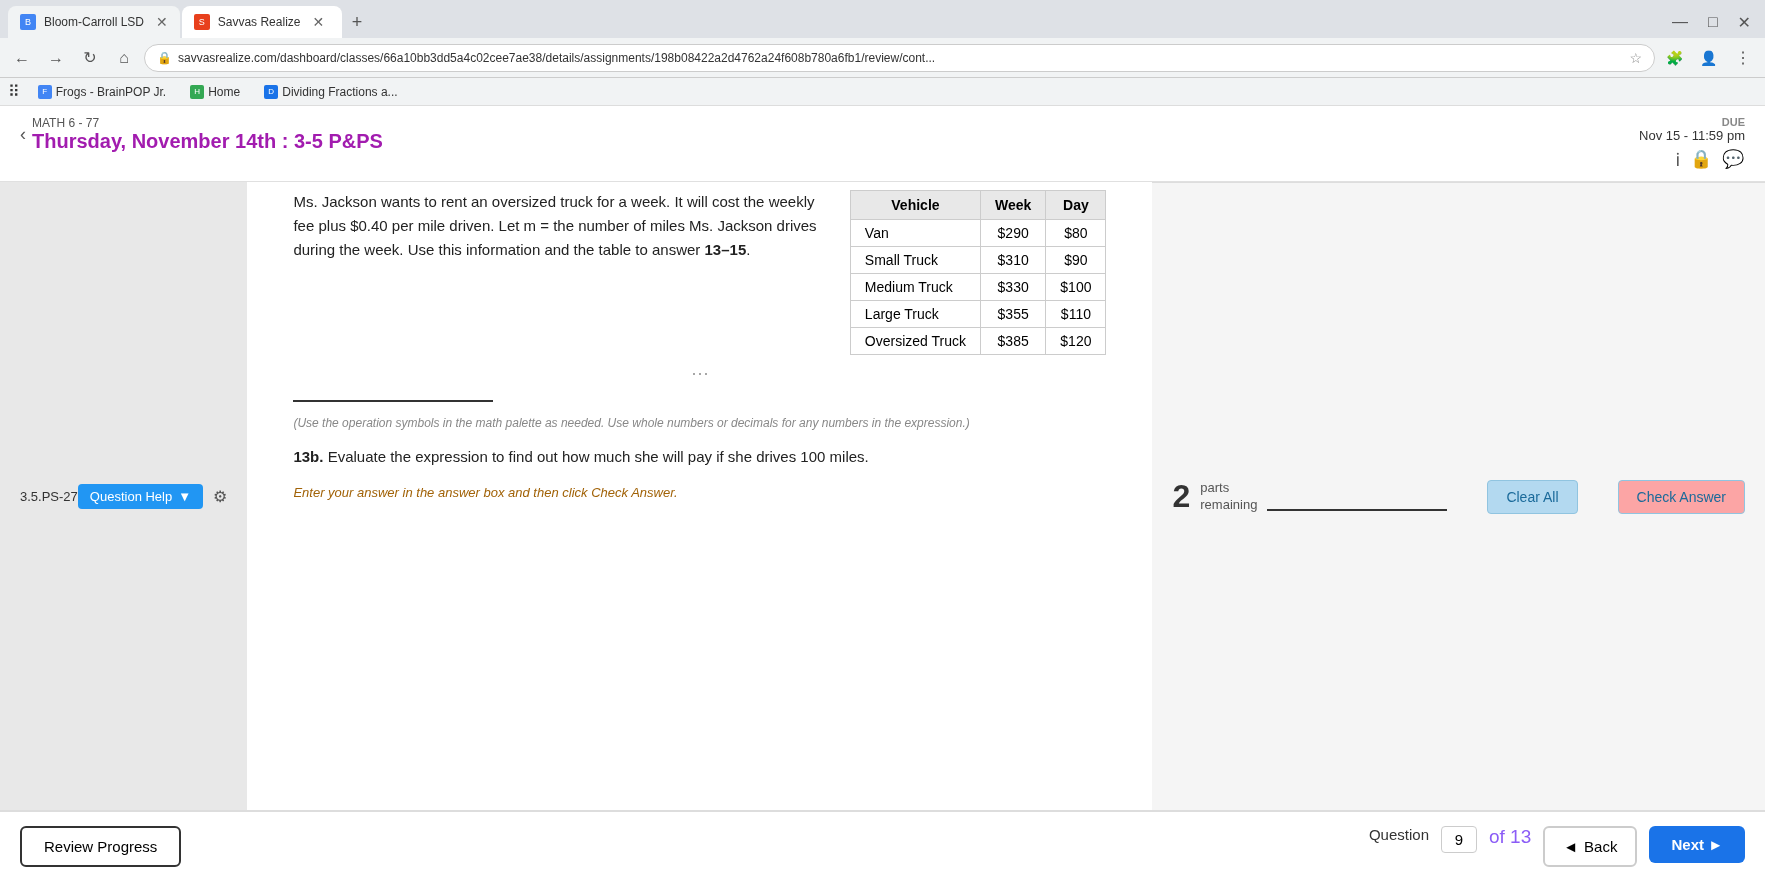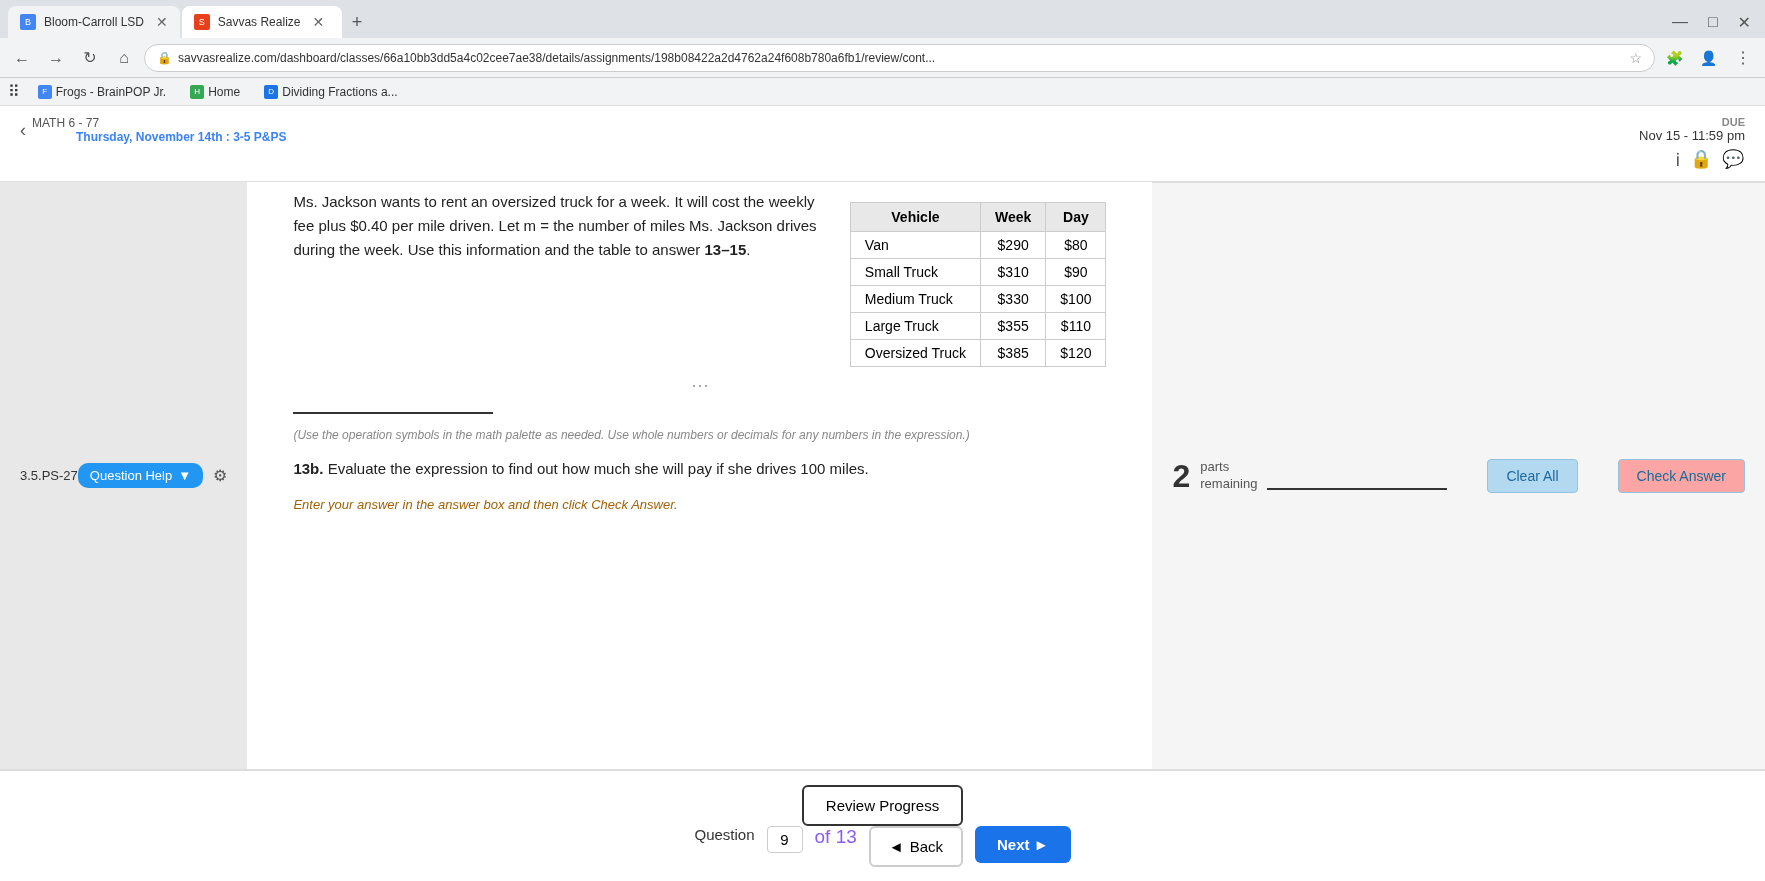--- a/index.html
+++ b/index.html
@@ -24,40 +24,40 @@
 
     
     .main-content { background: #f8f8f8; width: 100%; height: calc(881px - 38px - 40px - 28px); overflow: hidden; display: flex; flex-direction: column; }
 
     
     .assignment-header { background: #fff; padding: 10px 20px; display: flex; align-items: flex-start; justify-content: space-between; border-bottom: 1px solid #e0e0e0; }
     .breadcrumb-back { display: flex; align-items: center; gap: 6px; }
     .back-arrow { color: #555; font-size: 18px; cursor: pointer; }
     .assignment-info { }
     .class-name { font-size: 12px; color: #555; }
-    .assignment-title { font-size: 12px; font-weight: bold; color: #3b82f6; margin-left: 44px; }
+    .assignment-title { font-size: 20px; font-weight: bold; color: #a21caf; }
     .due-info { text-align: right; font-size: 12px; color: #666; }
     .due-label { font-size: 11px; color: #888; font-weight: bold; }
     .due-date { font-size: 13px; color: #333; }
     .header-icons { display: flex; align-items: center; gap: 10px; margin-top: 4px; justify-content: flex-end; }
     .header-icon { font-size: 18px; color: #555; cursor: pointer; }
 
     
     .question-area { background: #fff; flex: 1; display: flex; overflow: hidden; gap: 16px; }
     .question-id-bar { background: #e8e8e8; padding: 6px 20px; font-size: 13px; color: #333; display: flex; justify-content: space-between; align-items: center; }
-    .question-help-btn { background: #2196f3; color: white; border: none; border-radius: 10px; padding: 5px 12px; font-size: 13px; cursor: pointer; display: flex; align-items: center; gap: 6px; }
+    .question-help-btn { background: #2196f3; color: white; border: none; border-radius: 4px; padding: 5px 12px; font-size: 13px; cursor: pointer; display: flex; align-items: center; gap: 6px; }
     .gear-icon { font-size: 16px; color: #555; cursor: pointer; }
 
     .question-body { padding: 8px 30px; flex: 1; overflow-y: auto; }
     .problem-text { font-size: 15px; color: #222; line-height: 1.6; max-width: 860px; }
     .problem-text-with-table { display: flex; align-items: flex-start; gap: 20px; }
     .problem-text-content { flex: 1; }
 
     
-    .vehicle-table { border-collapse: collapse; font-size: 14px; margin-top: 12px; }
+    .vehicle-table { border-collapse: collapse; font-size: 14px; margin-top: 0; }
     .vehicle-table th { background: #e8e8e8; border: 1px solid #ccc; padding: 6px 14px; font-weight: bold; text-align: center; }
     .vehicle-table td { border: 1px solid #ccc; padding: 5px 14px; text-align: left; background: #fff; }
     .vehicle-table td.num { text-align: center; }
 
     .divider-dots { text-align: center; margin: 10px 0; color: #999; font-size: 18px; }
     .answer-line { border-bottom: 2px solid #333; width: 200px; display: inline-block; margin-bottom: 4px; }
     .hint-text { font-size: 12px; color: #888; font-style: italic; margin: 6px 0 16px 0; }
 
     .sub-question { font-size: 15px; color: #222; margin: 10px 0 16px 0; line-height: 1.5; }
     .sub-question strong { font-weight: bold; }
@@ -68,21 +68,21 @@
     .action-bar { background: #f5f5f5; border-top: 1px solid #ddd; padding: 10px 20px; display: flex; align-items: center; gap: 20px; }
     .parts-remaining { display: flex; align-items: center; gap: 10px; }
     .parts-number { font-size: 32px; font-weight: bold; color: #333; }
     .parts-label { font-size: 13px; color: #555; line-height: 1.3; }
     .answer-input-line { border-bottom: 2px solid #333; width: 180px; height: 28px; display: inline-block; }
     .action-spacer { flex: 1; }
     .clear-all-btn { background: #b3d9f0; color: #1a6a9a; border: 1px solid #90c4e0; border-radius: 4px; padding: 8px 18px; font-size: 14px; cursor: pointer; }
     .check-answer-btn { background: #fca5a5; color: #1a6a9a; border: 1px solid #90c4e0; border-radius: 4px; padding: 8px 18px; font-size: 14px; cursor: pointer; }
 
     
-    .nav-footer { background: #fff; border-top: 2px solid #ddd; padding: 14px 20px; display: flex; align-items: center; justify-content: space-between; flex-direction: column; }
+    .nav-footer { background: #fff; border-top: 2px solid #ddd; padding: 14px 20px; display: flex; align-items: center; justify-content: space-between; }
     .review-progress-btn { background: #fff; border: 2px solid #333; border-radius: 6px; padding: 10px 22px; font-size: 15px; cursor: pointer; font-weight: 500; }
     .question-nav { display: flex; align-items: flex-start; gap: 12px; }
     .question-label { font-size: 15px; color: #333; }
     .question-num-box { border: 1px solid #ccc; border-radius: 4px; padding: 4px 10px; font-size: 15px; min-width: 36px; text-align: center; }
     .of-total { font-size: 19px; color: #8b5cf6; }
     .back-btn { background: #fff; border: 2px solid #ccc; border-radius: 6px; padding: 10px 18px; font-size: 15px; cursor: pointer; display: flex; align-items: center; gap: 6px; }
     .next-btn { background: #1a73e8; color: white; border: none; border-radius: 6px; padding: 10px 22px; font-size: 15px; cursor: pointer; display: flex; align-items: center; gap: 6px; font-weight: bold; }
 
     .window-controls { display: flex; gap: 8px; margin-left: auto; align-items: center; }
     .win-ctrl { background: none; border: none; font-size: 16px; color: #555; cursor: pointer; padding: 2px 6px; }

